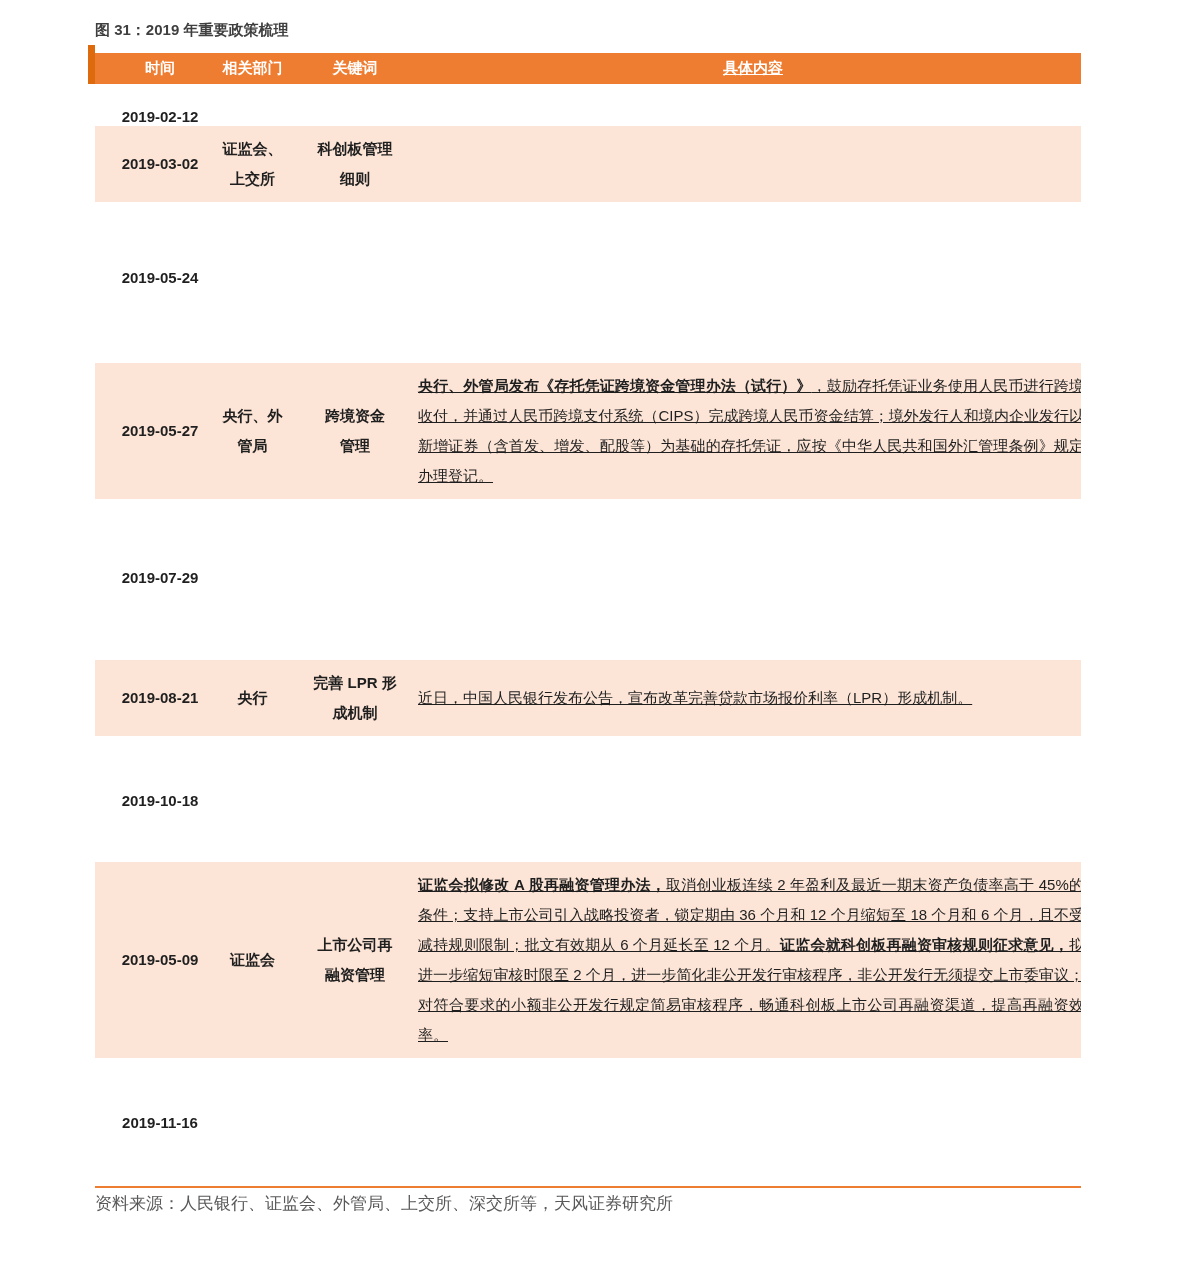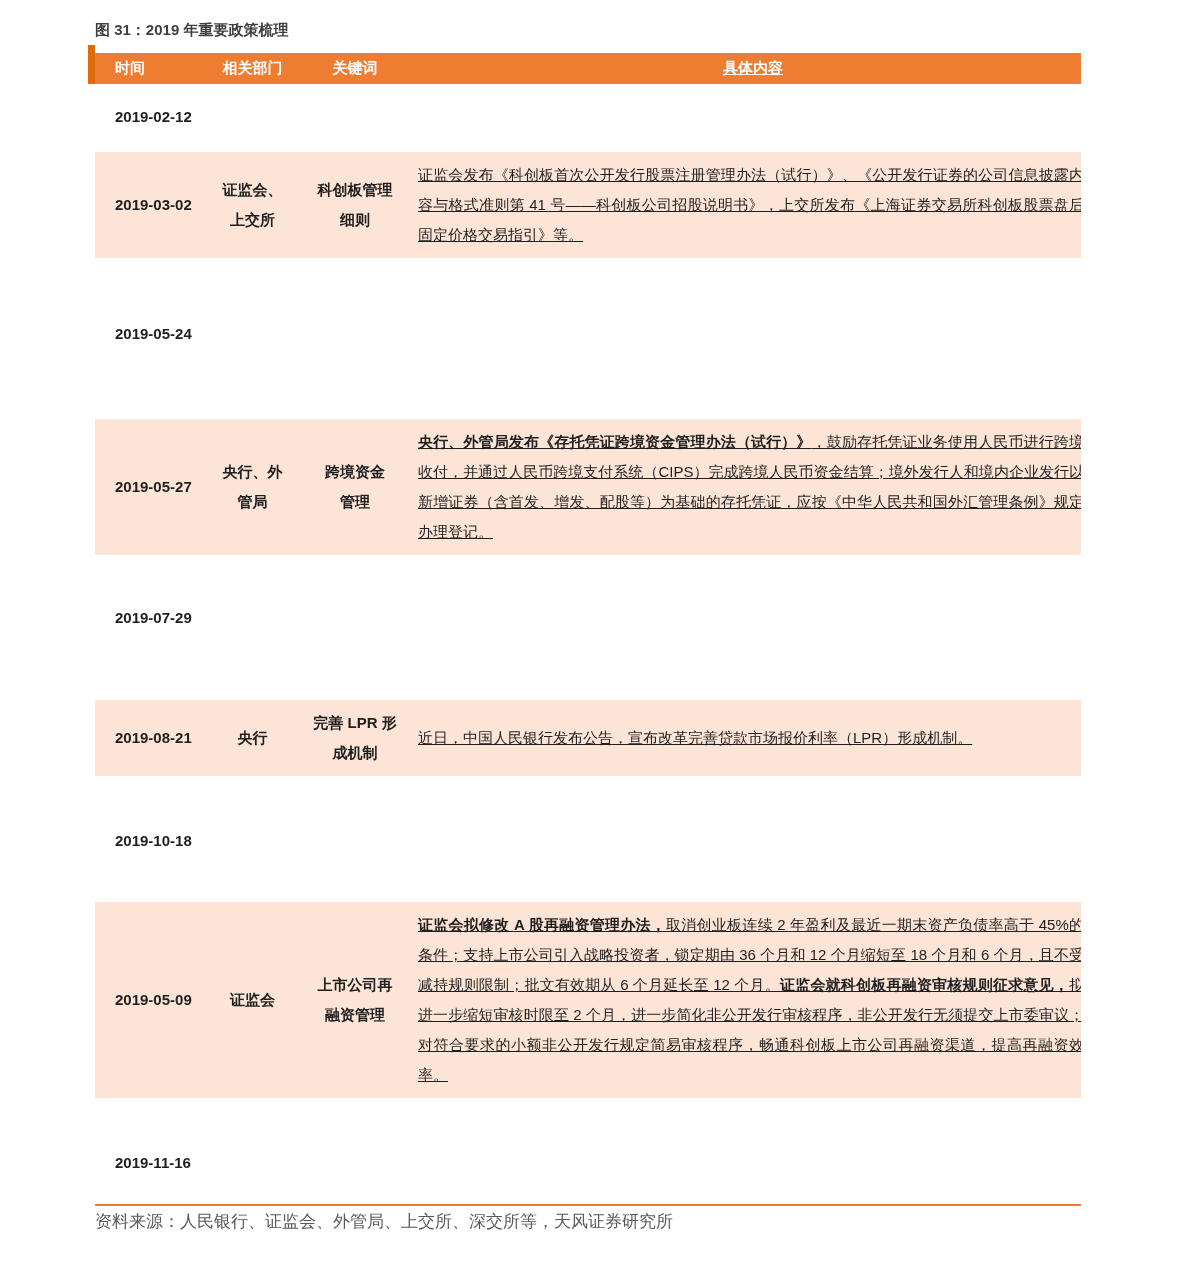--- a/index.html
+++ b/index.html
@@ -44,45 +44,45 @@
     font-weight:bold;
   }
   .header-tab{
     position:absolute;
     left:-7px;
     top:-8px;
     width:7px;
     height:39px;
     background:var(--orange-dark);
   }
-  .col-date{width:110px;text-align:left;flex-shrink:0;padding-left:20px;}
+  .col-date{width:110px;text-align:center;flex-shrink:0;padding-left:20px;}
   .col-dept{width:95px;text-align:center;flex-shrink:0;}
   .col-keyword{width:110px;text-align:center;flex-shrink:0;}
   .col-content{flex:1;text-align:center;text-decoration:underline;}
   .rows .row{display:flex;align-items:center;font-size:15px;color:var(--text-dark);}
   .row-policy{
     background:var(--row-pink);
     padding:8px 0;
     line-height:30px;
   }
   .row-policy .col-content{
     text-align:justify;
     padding-left:8px;
     padding-right:12px;
   }
   .row-date{line-height:18px;}
   .cell-date{font-weight:bold;}
   .cell-dept,.cell-keyword{font-weight:bold;line-height:30px;}
   .seg-bold{font-weight:bold;}
   
-  .rows .row:nth-child(1){margin-top:24px;margin-bottom:26px;}
+  .rows .row:nth-child(1){margin-top:24px;}
   .rows .row:nth-child(3){margin-top:67px;margin-bottom:76px;}
-  .rows .row:nth-child(5){margin-top:54px;margin-bottom:73px;}
+  .rows .row:nth-child(5){margin-top:70px;margin-bottom:73px;}
   .rows .row:nth-child(7){margin-top:56px;margin-bottom:52px;}
-  .rows .row:nth-child(9){margin-top:56px;margin-bottom:32px;}
+  .rows .row:nth-child(9){margin-top:56px;margin-bottom:54px;}
   .footer-rule{
     margin-top:0;
     height:2px;
     background:var(--orange);
   }
   .source-line{
     padding-top:8px;
     font-size:17px;
     color:var(--source-color);
     line-height:16px;
@@ -105,21 +105,20 @@
     </div>
 
     <div class="rows">
         <div class="row row-date">
           <div class="col-date cell-date">2019-02-12</div>
         </div>
         <div class="row row-policy">
           <div class="col-date cell-date">2019-03-02</div>
           <div class="col-dept cell-dept">证监会、<br>上交所</div>
           <div class="col-keyword cell-keyword">科创板管理<br>细则</div>
-          <div class="col-content cell-content"><span class="seg-regular">证监会发布《科创板首次公开发行股票注册管理办法（试行）》、《公开发行证券的公司信息披露内容与格式准则第 41 号——科创板公司招股说明书》，上交所发布《上海证券交易所科创板股票盘后固定价格交易指引》等。</span></div>
         </div>
         <div class="row row-date">
           <div class="col-date cell-date">2019-05-24</div>
         </div>
         <div class="row row-policy">
           <div class="col-date cell-date">2019-05-27</div>
           <div class="col-dept cell-dept">央行、外<br>管局</div>
           <div class="col-keyword cell-keyword">跨境资金<br>管理</div>
           <div class="col-content cell-content"><span class="seg-bold">央行、外管局发布《存托凭证跨境资金管理办法（试行）》</span><span class="seg-regular">，鼓励存托凭证业务使用人民币进行跨境收付，并通过人民币跨境支付系统（CIPS）完成跨境人民币资金结算；境外发行人和境内企业发行以新增证券（含首发、增发、配股等）为基础的存托凭证，应按《中华人民共和国外汇管理条例》规定办理登记。</span></div>
         </div>

